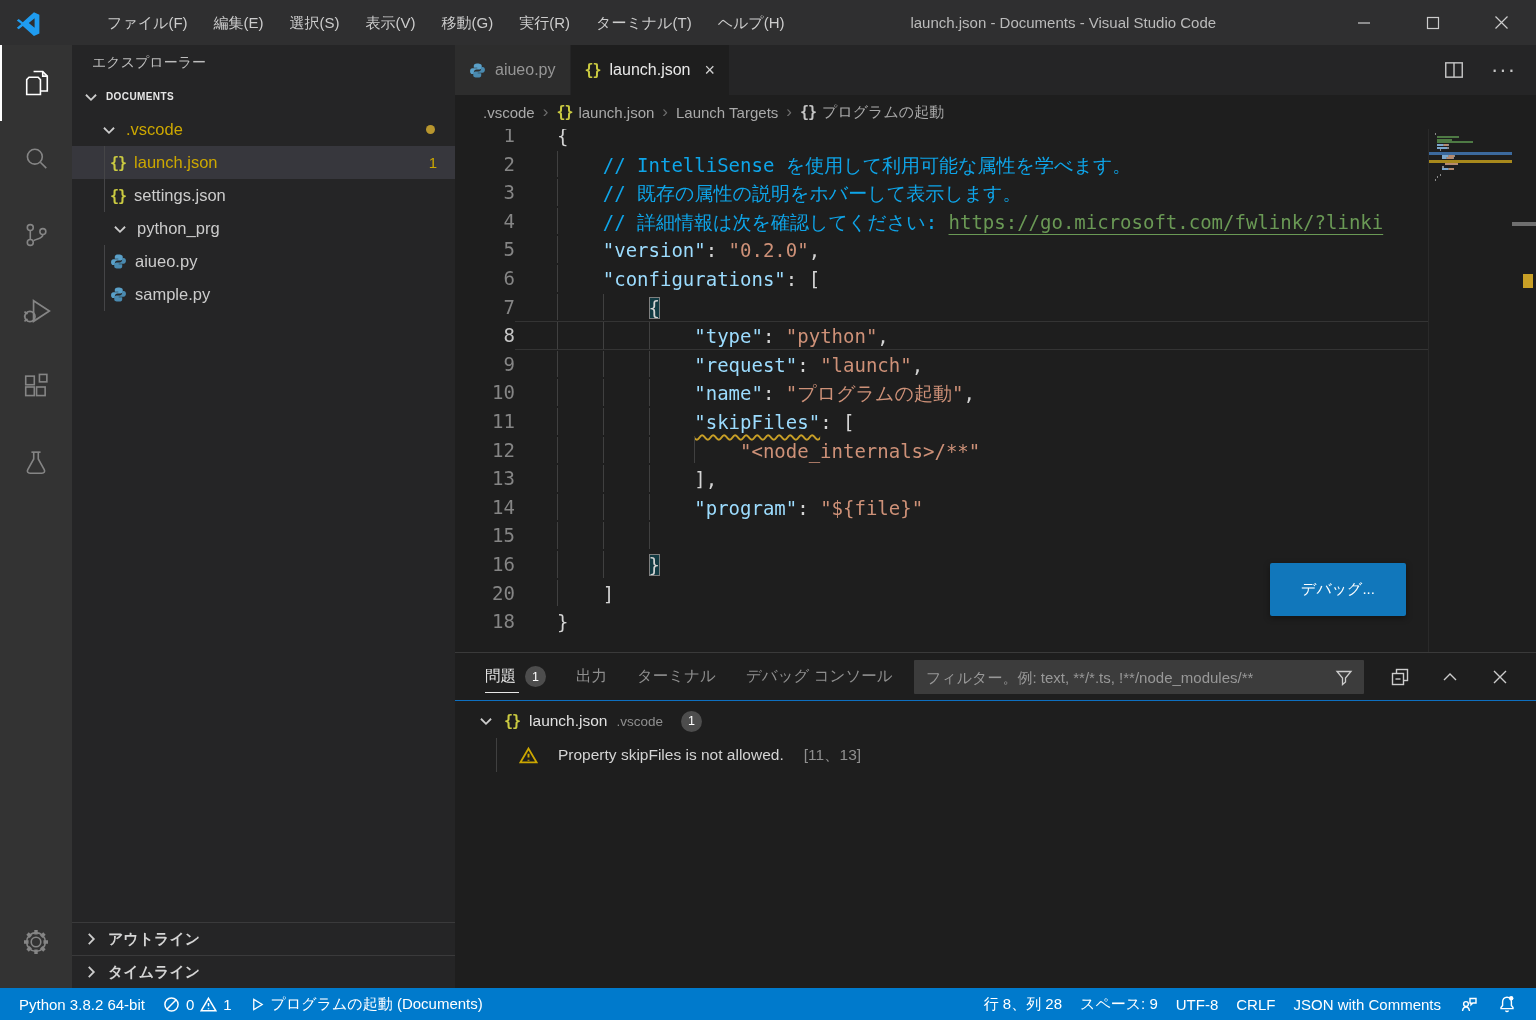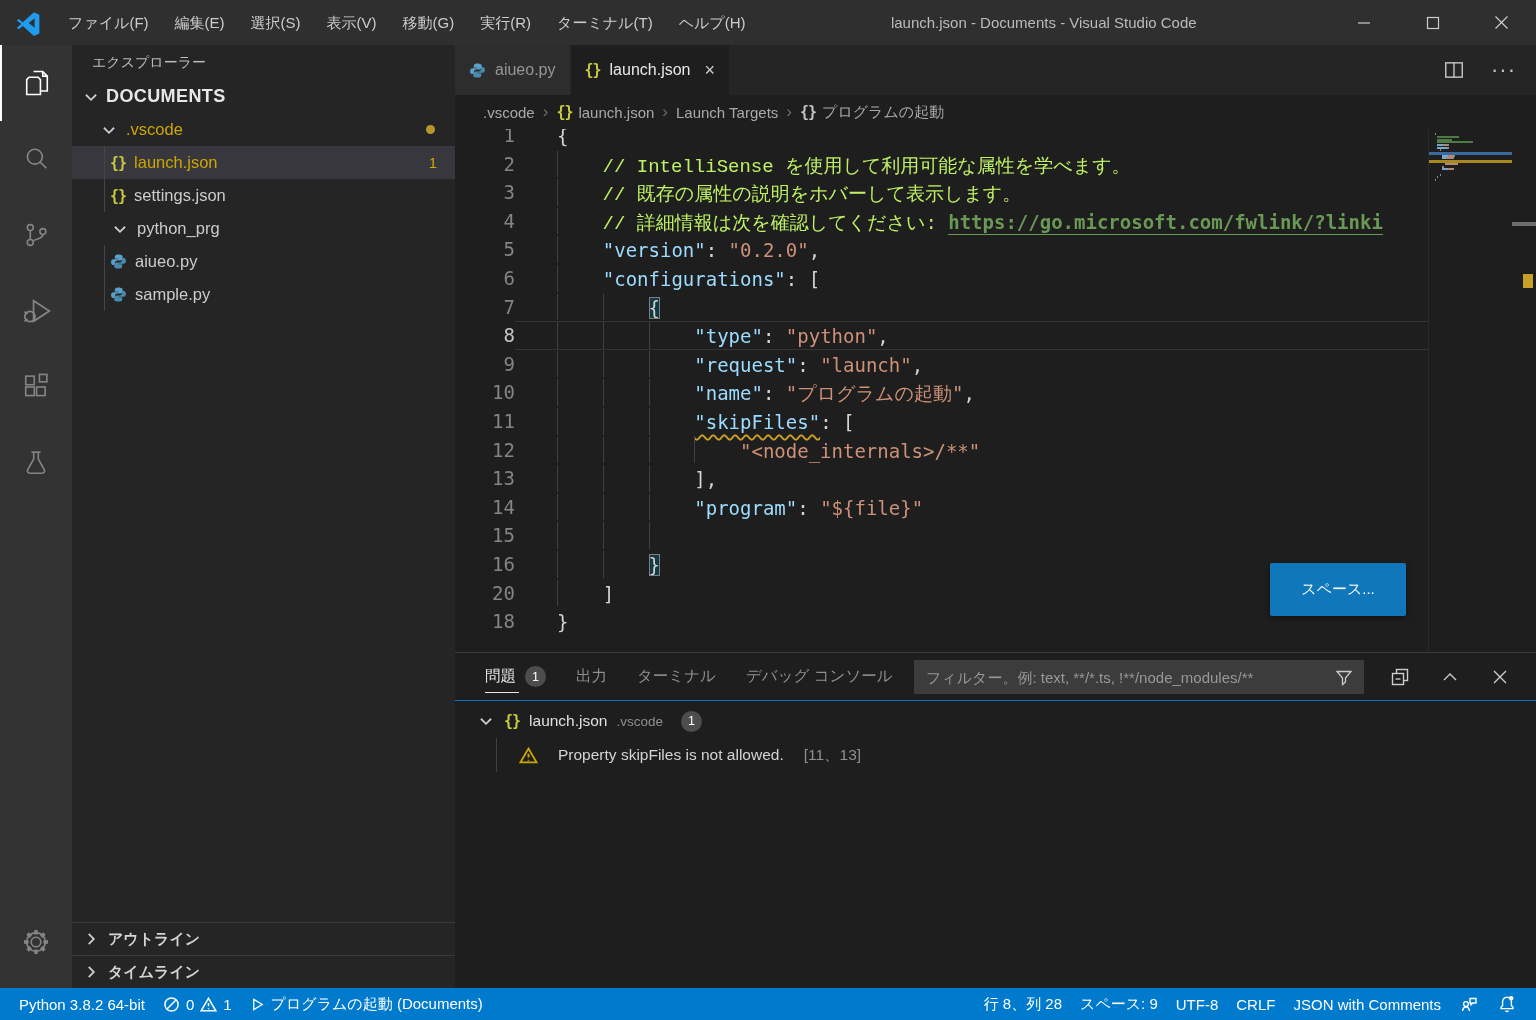--- a/index.html
+++ b/index.html
@@ -2,21 +2,21 @@
 <html><head>
 <meta charset="utf-8">
 <style>
   * { margin:0; padding:0; box-sizing:border-box; }
   html,body { width:1536px; height:1020px; overflow:hidden; background:#1e1e1e;
               font-family:"Liberation Sans","DejaVu Sans",sans-serif; }
   #app { position:relative; width:1536px; height:1020px; }
 
   
   #titlebar { position:absolute; top:0; left:0; width:1536px; height:45px;
-              background:#2f2f30; display:flex; align-items:center; color:#cccccc; }
+              background:#2f2f30; display:flex; align-items:center; color:#cccccc;gap:39px; }
   #vscode-logo { width:26px; height:26px; margin:0 14px 0 15px; flex:0 0 auto; }
   #menus { display:flex; align-items:center; height:100%; }
   .menu-item { padding:0 13px; font-size:15px; line-height:45px; cursor:default; }
   #win-title { flex:1; text-align:center; font-size:15px; color:#bbbbbb;
                white-space:nowrap; overflow:hidden; }
   #win-controls { display:flex; height:100%; }
   .win-btn { width:69px; height:45px; display:flex; align-items:center; justify-content:center; }
 
   
   #main { position:absolute; top:45px; left:0; width:1536px; height:943px; display:flex; }
@@ -27,21 +27,21 @@
               position:relative; }
   .act-item.active { border-left:2px solid #ffffff; }
   .act-item svg { stroke:#858585; fill:none; stroke-width:1.4; }
   .act-item.active svg { stroke:#ffffff; }
   #gear-slot { position:absolute; bottom:8px; left:0; }
 
   
   #sidebar { width:383px; background:#252526; position:relative; flex:0 0 auto; color:#cccccc; }
   #sidebar-title { height:35px; line-height:35px; padding-left:20px; font-size:14px; color:#bdbdbd; }
   #section-row { height:33px; display:flex; align-items:center; padding-left:10px;
-                 font-size:18px; font-weight:bold; color:#e7e7e7; letter-spacing:.4px; }
+                 font-size:10px; font-weight:bold; color:#e7e7e7; letter-spacing:.4px; }
   #section-row svg, .tree-chevron svg { stroke:#cccccc; fill:none; stroke-width:1.6; }
   #tree { width:100%; }
   .tree-row { height:33px; display:flex; align-items:center; font-size:16.5px; position:relative; }
   .tree-row.selected { background:#37373d; }
   .tree-row .label { margin-left:8px; white-space:nowrap; }
   .tree-row.warn .label { color:#cca700; }
   .tree-indent-guide { position:absolute; left:32px; top:0; bottom:0; width:1px; background:#454547; }
   .tree-chevron { display:flex; }
   .braces { font-family:"DejaVu Sans Mono","Liberation Mono",monospace; font-weight:bold;
             color:#cbcb41; font-size:15px; letter-spacing:-1px; }
@@ -78,22 +78,22 @@
   #code-lines { position:absolute; top:-8px; left:0; right:24px;
                 font-family:"DejaVu Sans Mono","Liberation Mono",monospace; font-size:19px; }
   .cl { display:flex; height:28.6px; line-height:28.6px; }
   .ln { width:60px; flex:0 0 auto; text-align:right; color:#858585; }
   .cl.current .ln { color:#c6c6c6; }
   .ct { flex:1; position:relative; padding-left:42px; white-space:pre;
         border-top:1px solid transparent; border-bottom:1px solid transparent; }
   .cl.current .ct { border-color:#343434; }
   .guide { position:absolute; top:0; bottom:0; width:1px; background:#404040; }
   .tk-p { color:#d4d4d4; } .tk-k { color:#9cdcfe; } .tk-s { color:#ce9178; }
-  .tk-c { color:#bef264;font-family:Liberation Mono, monospace; }
-  .tk-u { color:#6a9955; text-decoration:underline; text-underline-offset:5px;font-weight:bold; }
+  .tk-c { color:#0ea5e9; }
+  .tk-u { color:#6a9955; text-decoration:underline; text-underline-offset:5px; }
   .tk-w { color:#9cdcfe; text-decoration:underline wavy #c9a026; text-decoration-thickness:1.5px;
           text-underline-offset:5px; }
   .tk-b { color:#d4d4d4; outline:1px solid #7f7f7f; outline-offset:-1px; background:#123a42; }
 
   #minimap { position:absolute; top:0; right:24px; width:84px; bottom:0; background:#1e1e1e;
              border-left:1px solid #2a2a2a; padding:4px 2px 0 6px; }
   .mm-row { position:relative; height:2.7px; display:flex; }
   .mm-band { position:absolute; left:-6px; right:-2px; top:0; height:100%; }
   .mm-seg { height:2px; margin-top:.3px; }
   #overview-ruler { position:absolute; top:0; right:0; width:24px; bottom:0; }
@@ -523,21 +523,21 @@
               <span class="mm-seg" style="width: 0.62px; background: rgb(138, 138, 138);"></span>
             </div>
             <div class="mm-row">
               <span class="mm-seg" style="width: 0.62px; background: rgb(138, 138, 138);"></span>
             </div>
           </div>
         <div id="overview-ruler">
           <div id="ruler-viewport"></div>
           <div id="ruler-warning"></div>
         </div>
-        <button id="add-config-btn">スペース...</button>
+        <button id="add-config-btn">デバッグ...</button>
       </div>
 
       <div id="panel">
         <div id="panel-header">
           <div id="panel-tabs" style="display:flex;height:100%">
               <div class="panel-tab active">
                 <span>問題</span>
                 <span class="badge-circle">1</span>
               </div>
               <div class="panel-tab">

